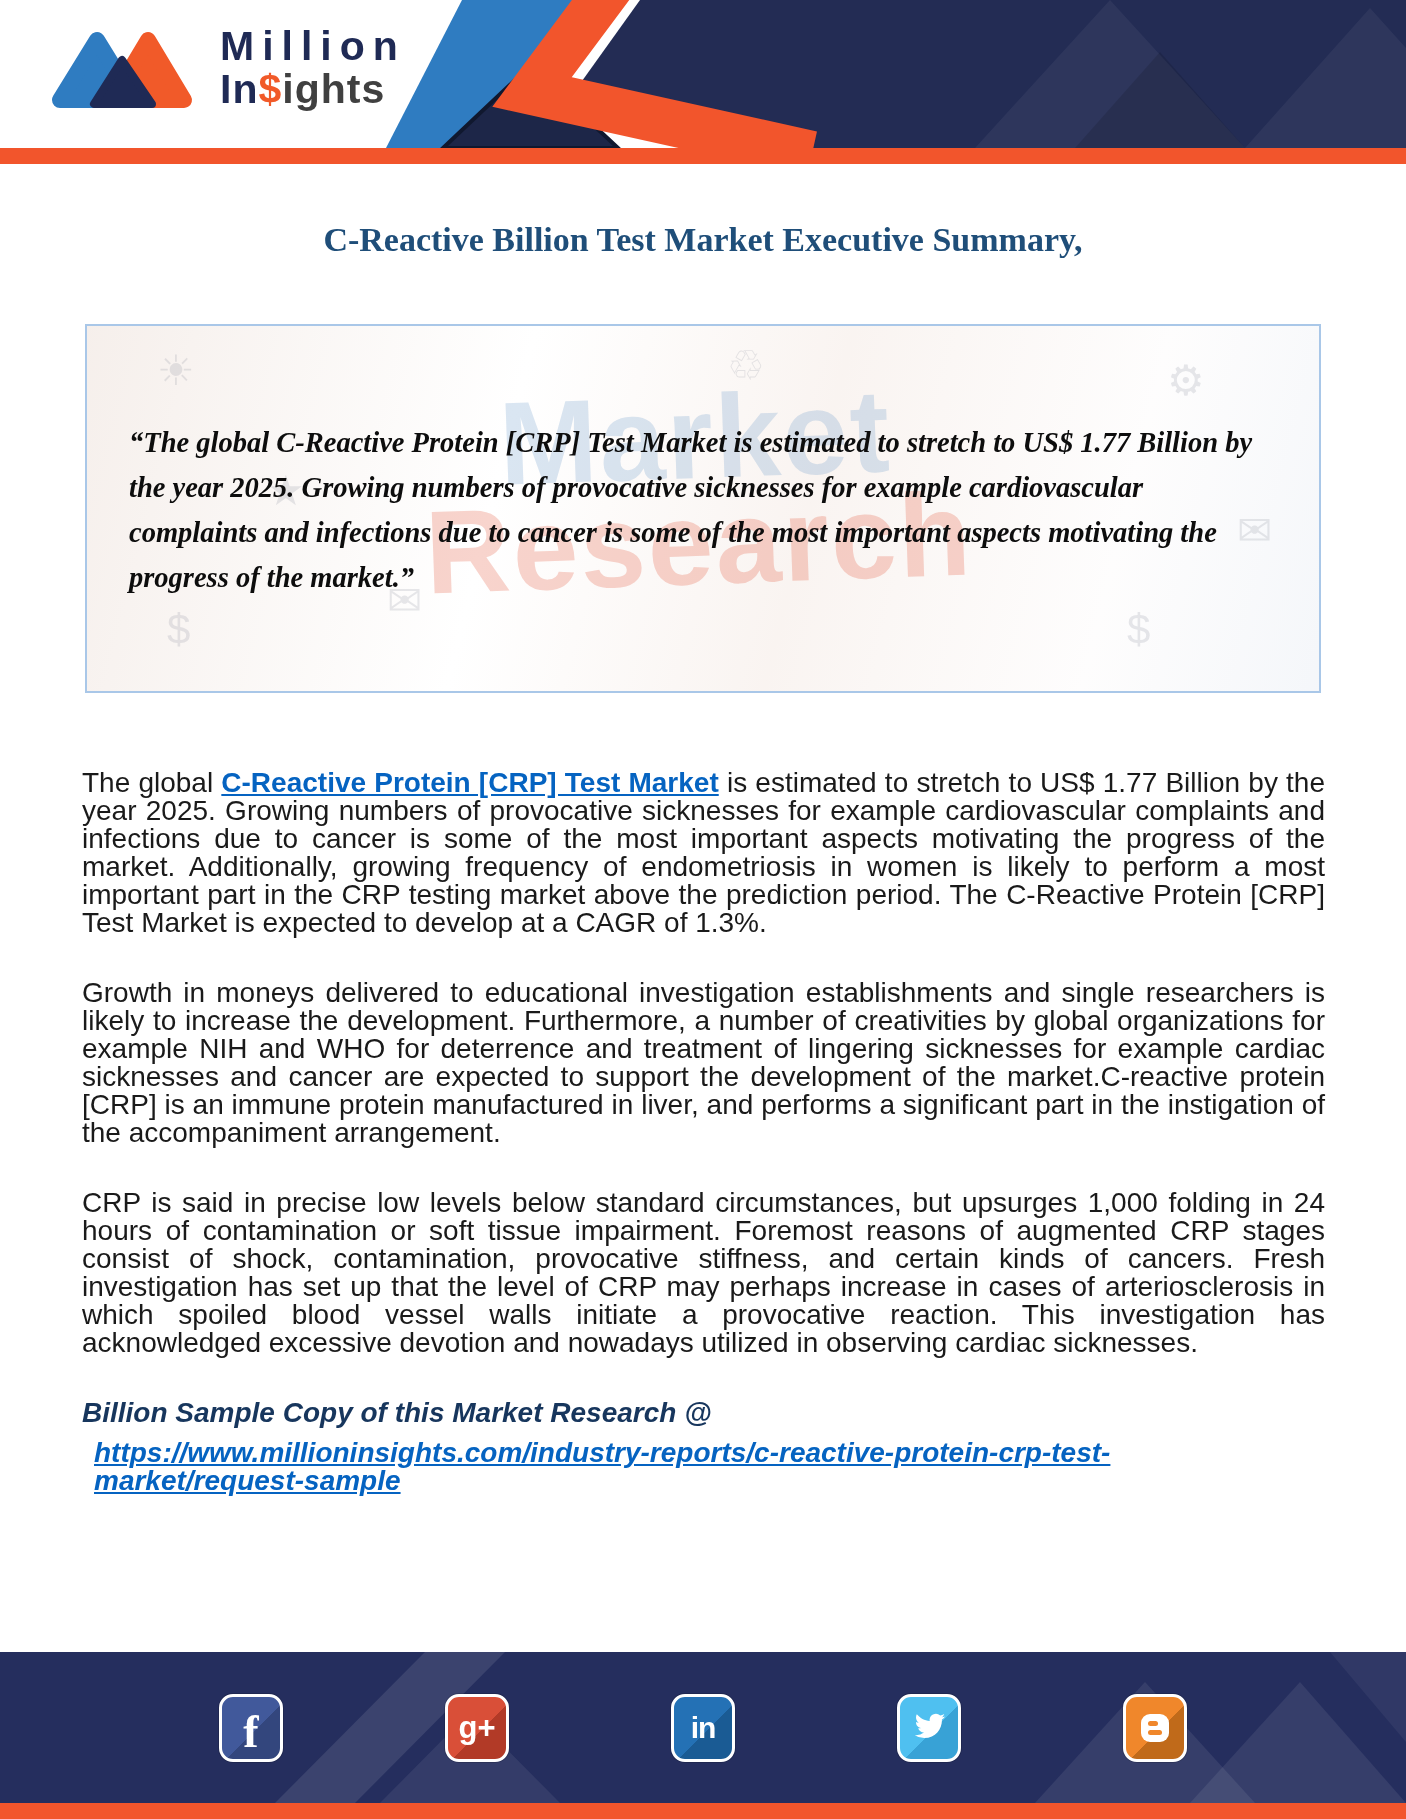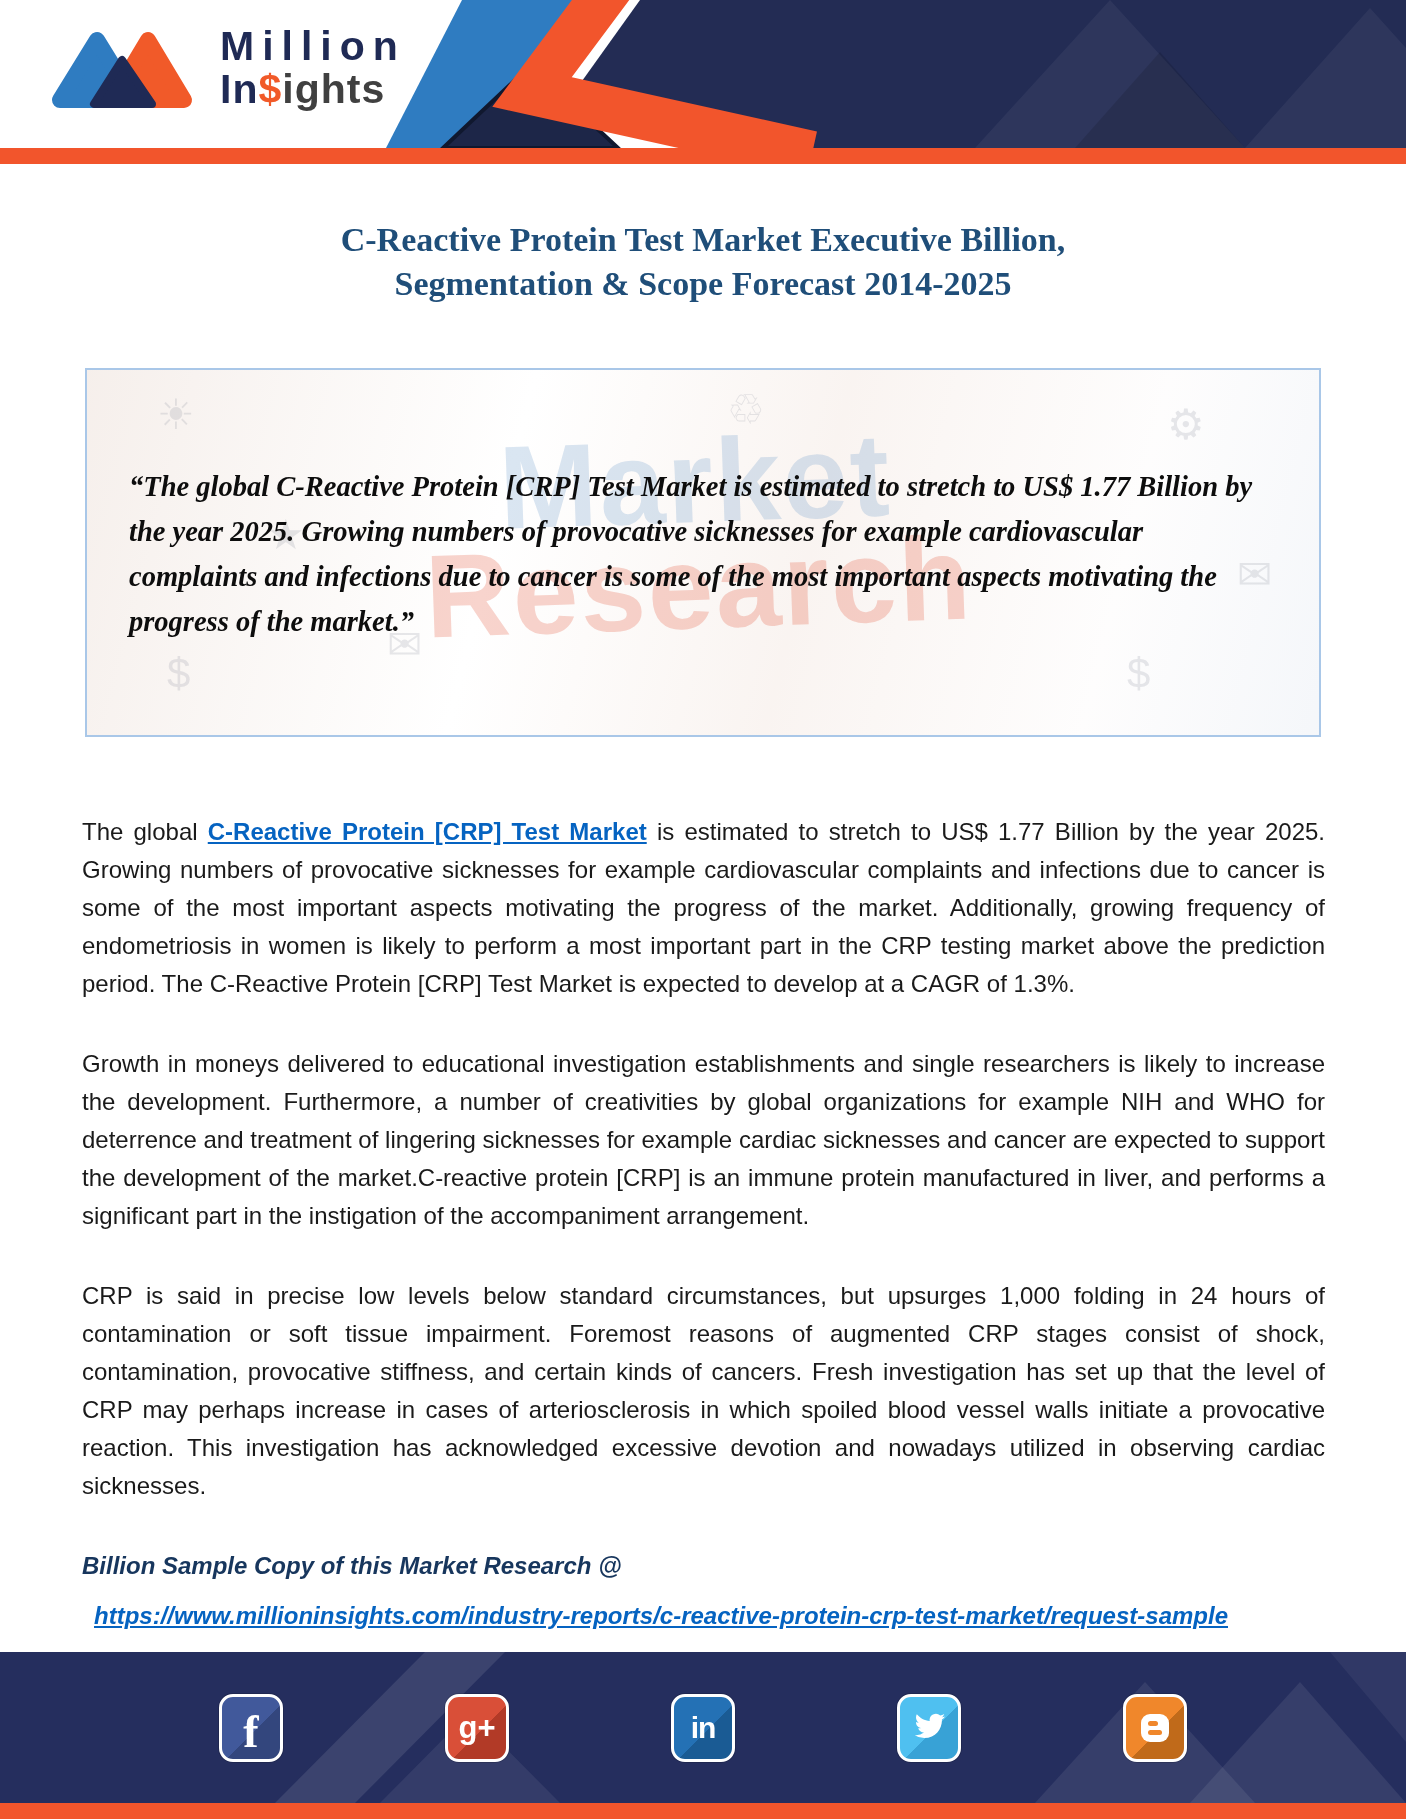--- a/index.html
+++ b/index.html
@@ -44,21 +44,21 @@
   .quote-wm .wm2{color:rgba(228,90,60,0.26);margin-top:-6px;}
   .doodles{position:absolute;inset:0;color:rgba(120,130,145,.18);font-size:42px;pointer-events:none;}
   .doodles span{position:absolute;}
   .quote-text{
     position:absolute;left:42px;right:51px;top:94px;
     font-family:"Liberation Serif",serif;font-style:italic;font-weight:bold;
     font-size:28.5px;line-height:45px;color:#0d0d0d;
   }
   .body-text{margin:76px 81px 0 82px;color:#1a1a1a;}
   .body-text p{
-    margin:0 0 42px 0;font-size:24px;line-height:38px;text-align:justify;
+    margin:0 0 42px 0;font-size:28px;line-height:28px;text-align:justify;
   }
   .inline-link{color:#0563c1;font-weight:bold;text-decoration:underline;cursor:pointer;}
   .request-line{
     margin:0 0 6px 0 !important;text-align:left !important;
     font-style:italic;font-weight:bold;color:#17365d;font-size:24px;
   }
   .request-url{
     margin:12px !important;text-align:left !important;
     font-style:italic;font-weight:bold;font-size:24px;
   }
@@ -113,22 +113,21 @@
         <div class="logo-line1">Million</div>
         <div class="logo-line2"><span class="t-navy">In</span><span class="t-orange">$</span><span class="t-blue">ights</span></div>
       </div>
     </div>
   </div>
   <div class="orange-bar"></div>
 
   <div class="content">
 
     <h1 class="doc-title">
-      <span>C-Reactive Protein Test Market Executive Billion,</span><br>
-      <span>Segmentation &amp; Scope Forecast 2014-2025</span>
+      <span>C-Reactive Billion Test Market Executive Summary,</span><br>
     </h1>
 
     <div class="quote-box">
       <div class="doodles">
         <span style="left:70px;top:20px;">☀</span>
         <span style="left:180px;top:140px;">★</span>
         <span style="left:300px;top:250px;">✉</span>
         <span style="left:80px;top:280px;">$</span>
         <span style="left:1080px;top:30px;">⚙</span>
         <span style="left:1150px;top:180px;">✉</span>

